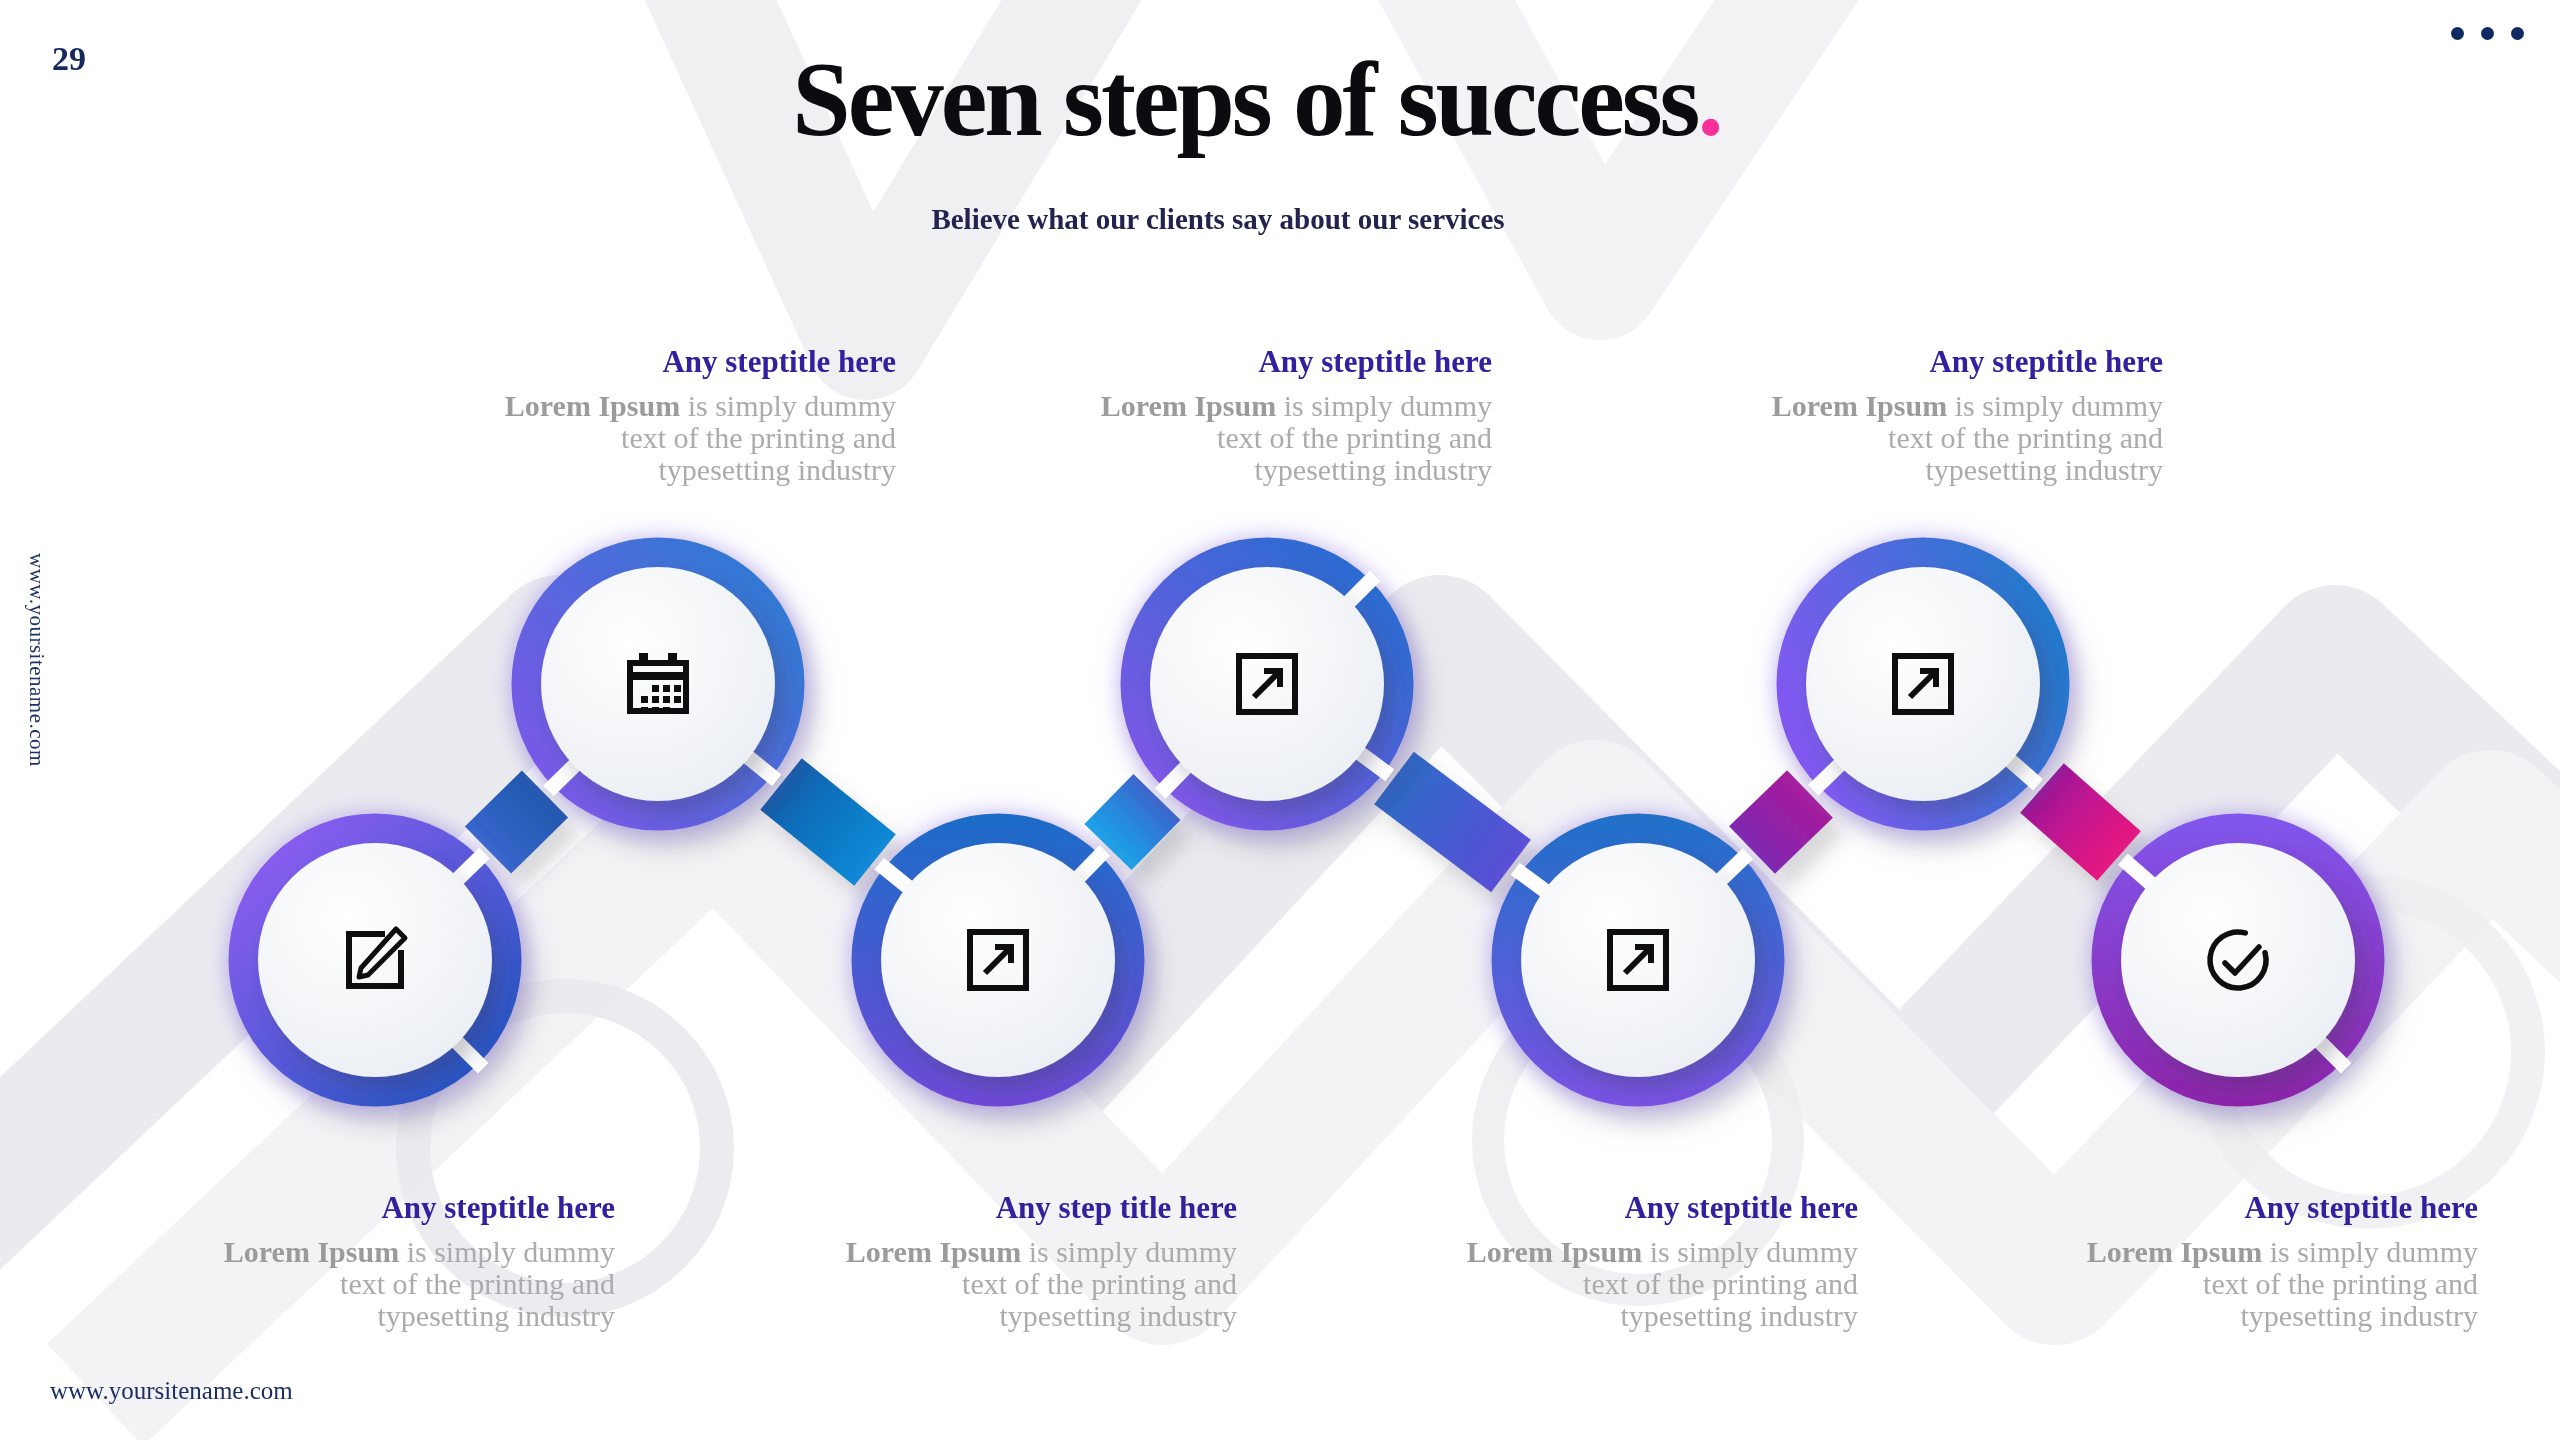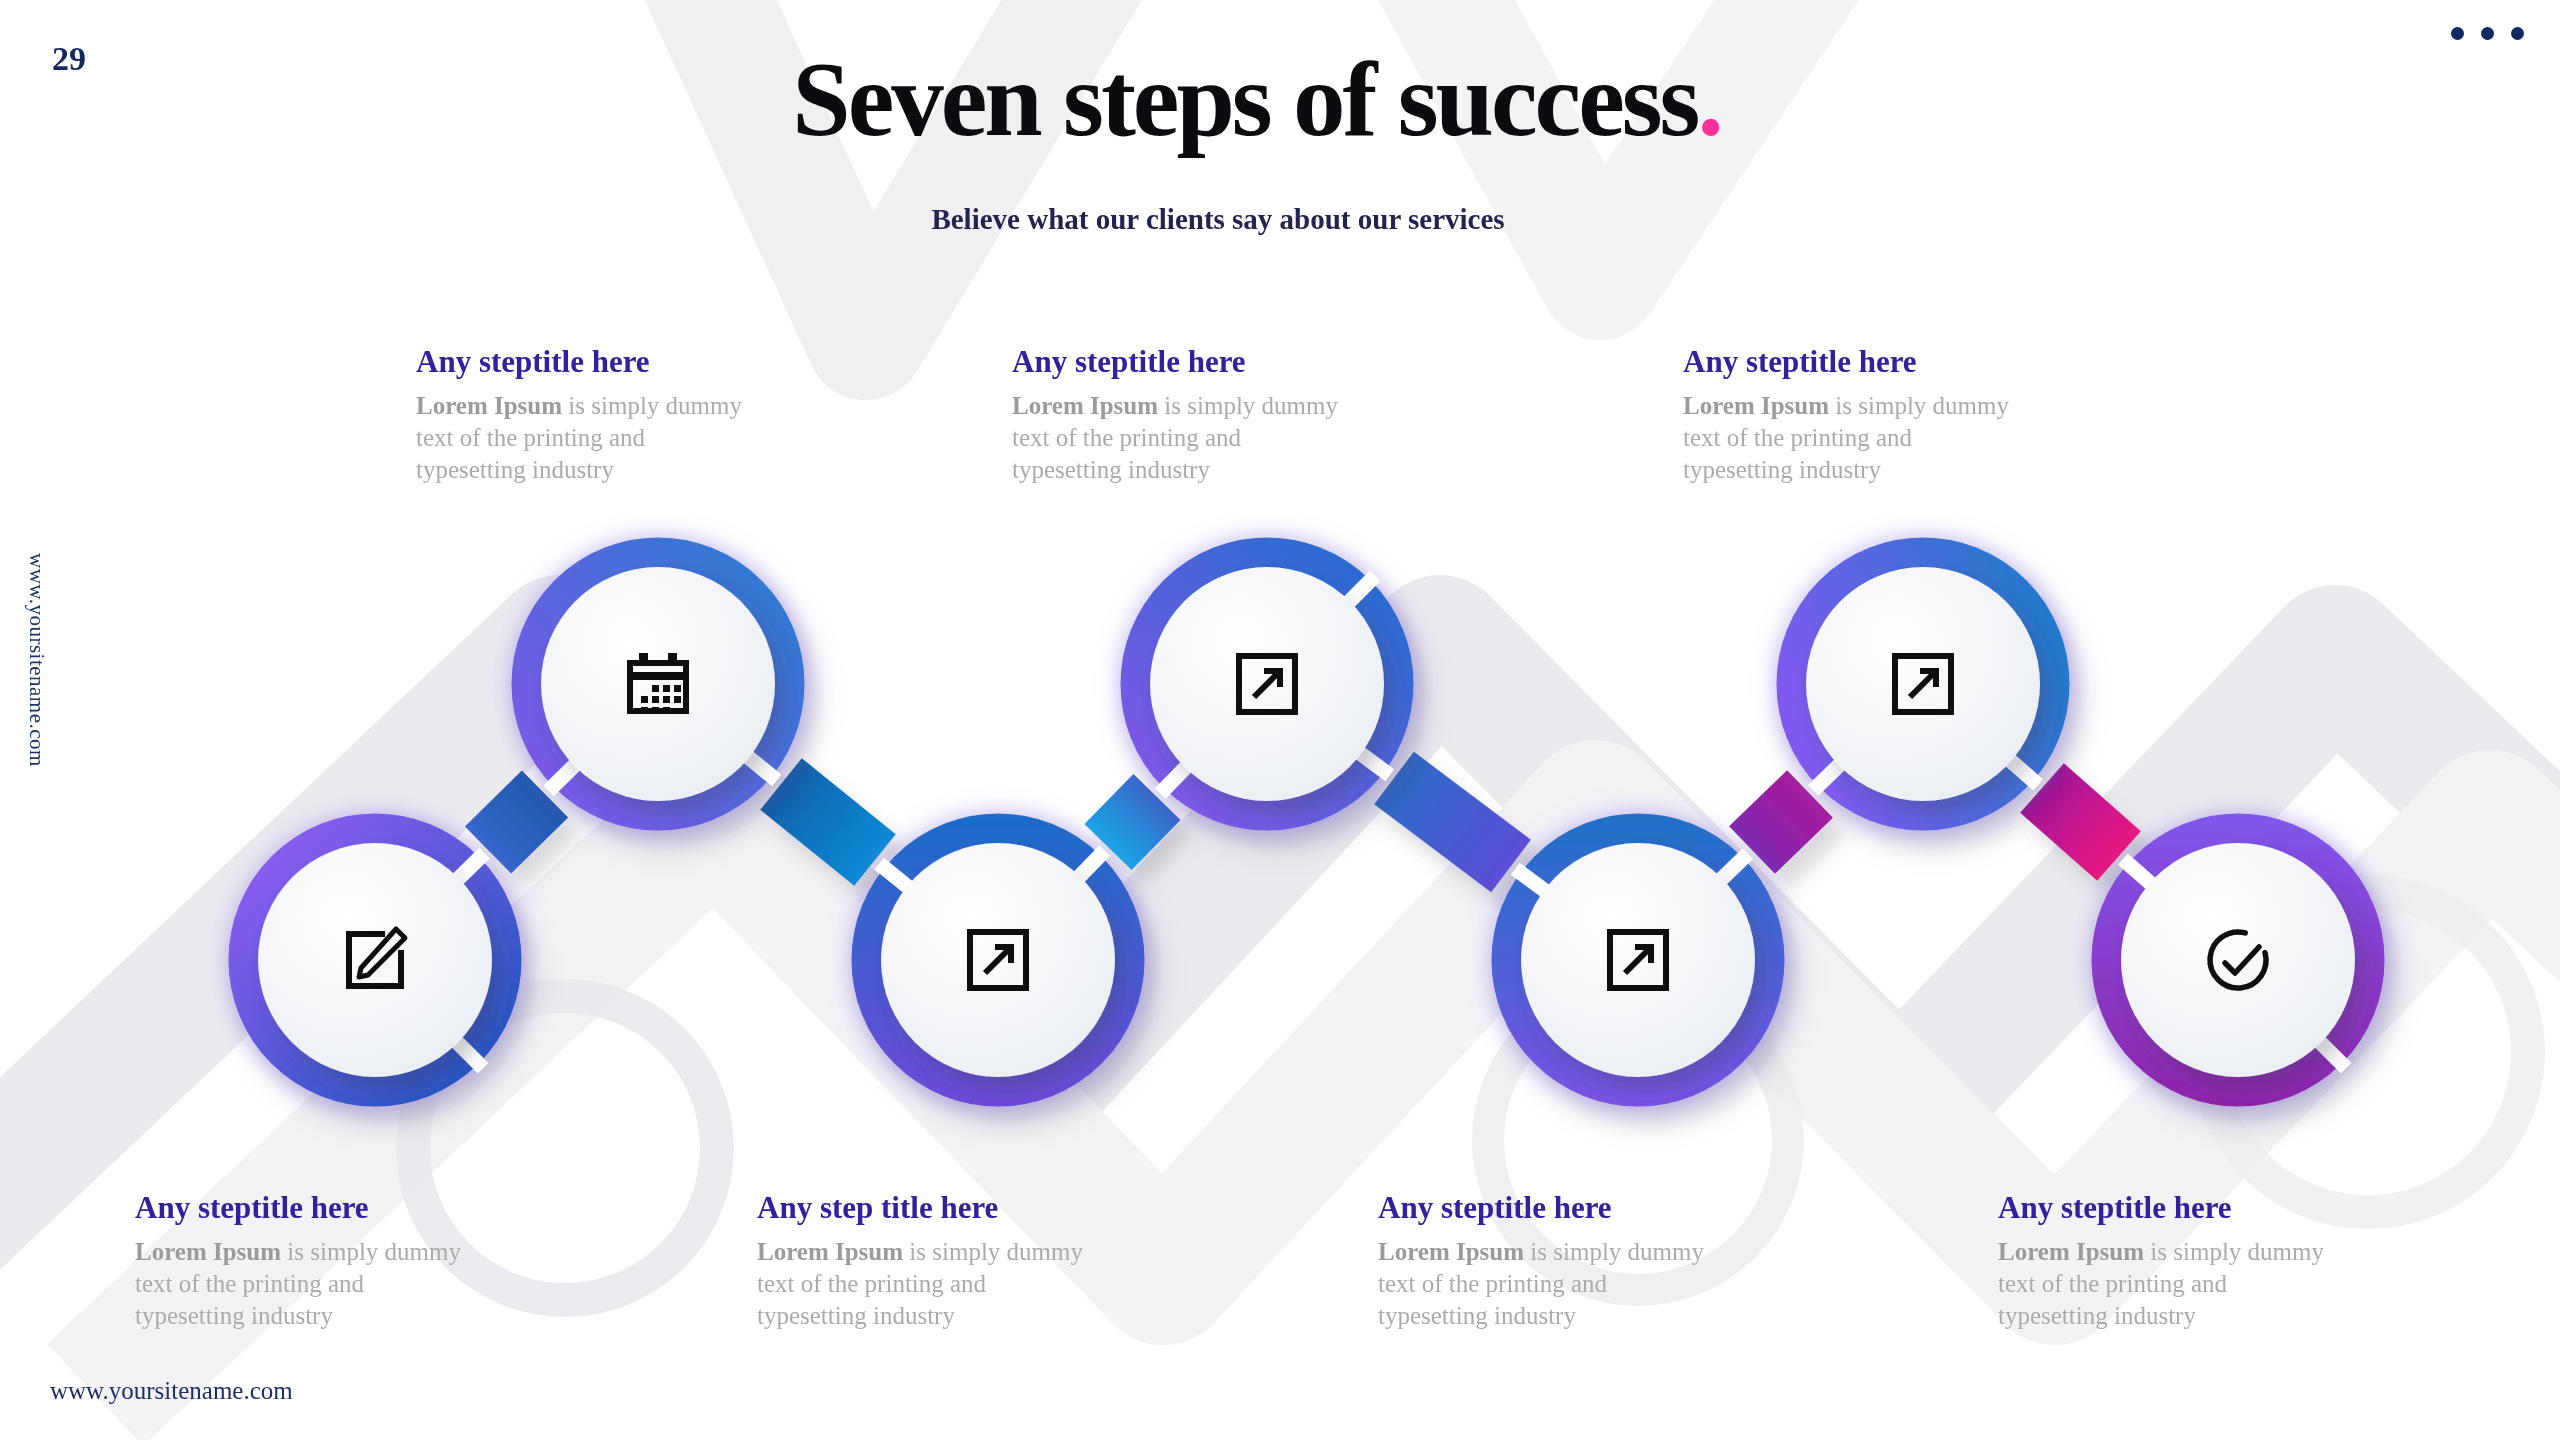--- a/index.html
+++ b/index.html
@@ -17,25 +17,25 @@
          font-size:105px;font-weight:bold;letter-spacing:-3px;color:#0b0b10;
          line-height:1.15;}
   .title .pink{color:#fa2f9a;letter-spacing:0;}
   .subtitle{position:absolute;top:203px;left:0;width:2436px;text-align:center;
             font-size:29px;font-weight:bold;color:#232350;}
 
   .vside{position:absolute;left:24px;top:553px;writing-mode:vertical-rl;
          font-size:21px;color:#1d3366;letter-spacing:0.5px;}
   .burl{position:absolute;left:50px;top:1377px;font-size:25px;color:#1b2f66;}
 
-  .tblock{position:absolute;width:480px;transform:translateX(-50%);text-align:left;}
+  .tblock{position:absolute;width:480px;transform:translateX(-50%);text-align:right;}
   .tblock.top{top:344px;}
   .tblock.bot{top:1190px;}
   .ttitle{font-size:31px;font-weight:bold;color:#31219e;margin-bottom:10px;}
-  .tdesc{font-size:25px;line-height:32px;color:#ababad;}
+  .tdesc{font-size:30px;line-height:32px;color:#ababad;}
   .tdesc .b{font-weight:bold;color:#9b9b9d;}
 </style>
 </head>
 <body>
 
 <div class="slide">
 
   <svg class="diagram" width="2560" height="1440" viewBox="0 0 2560 1440">
     <defs>
       <radialGradient id="gWhite" cx="0.38" cy="0.32" r="0.8">

